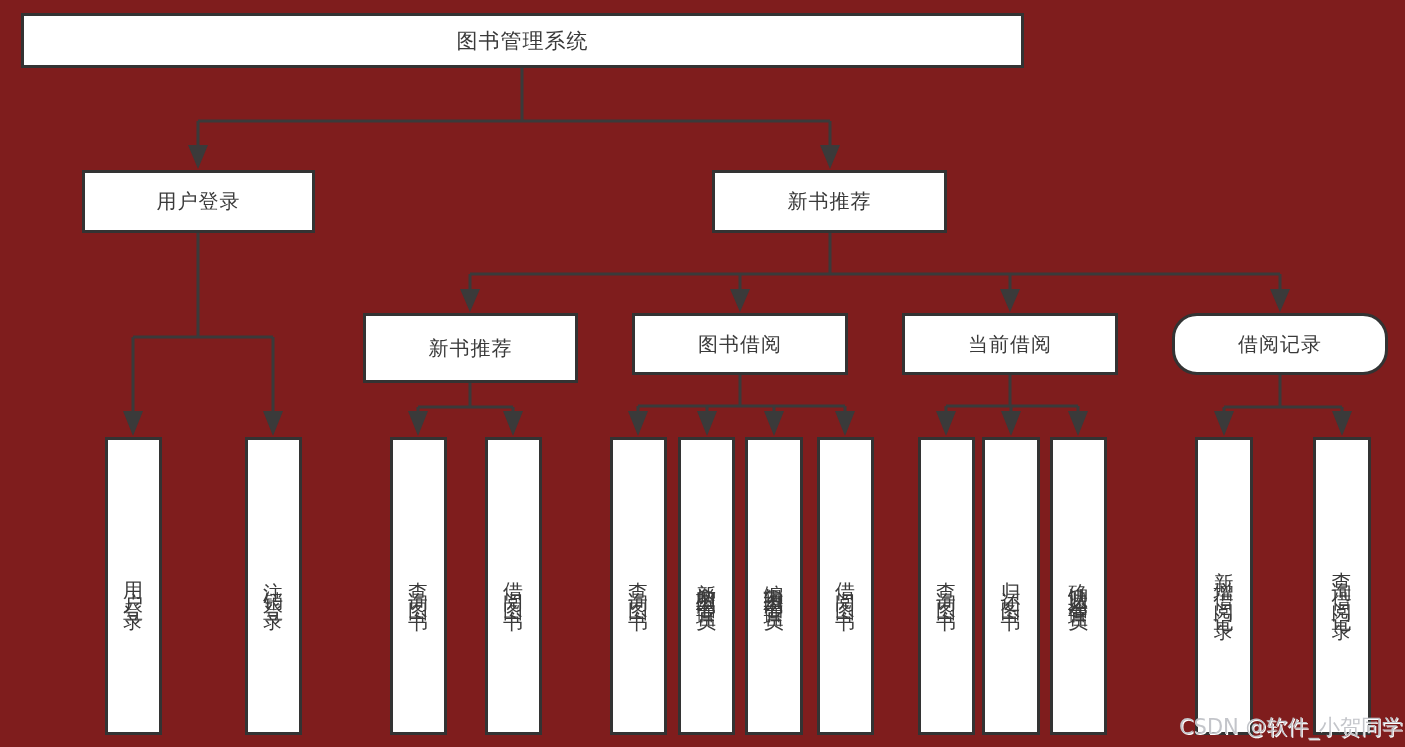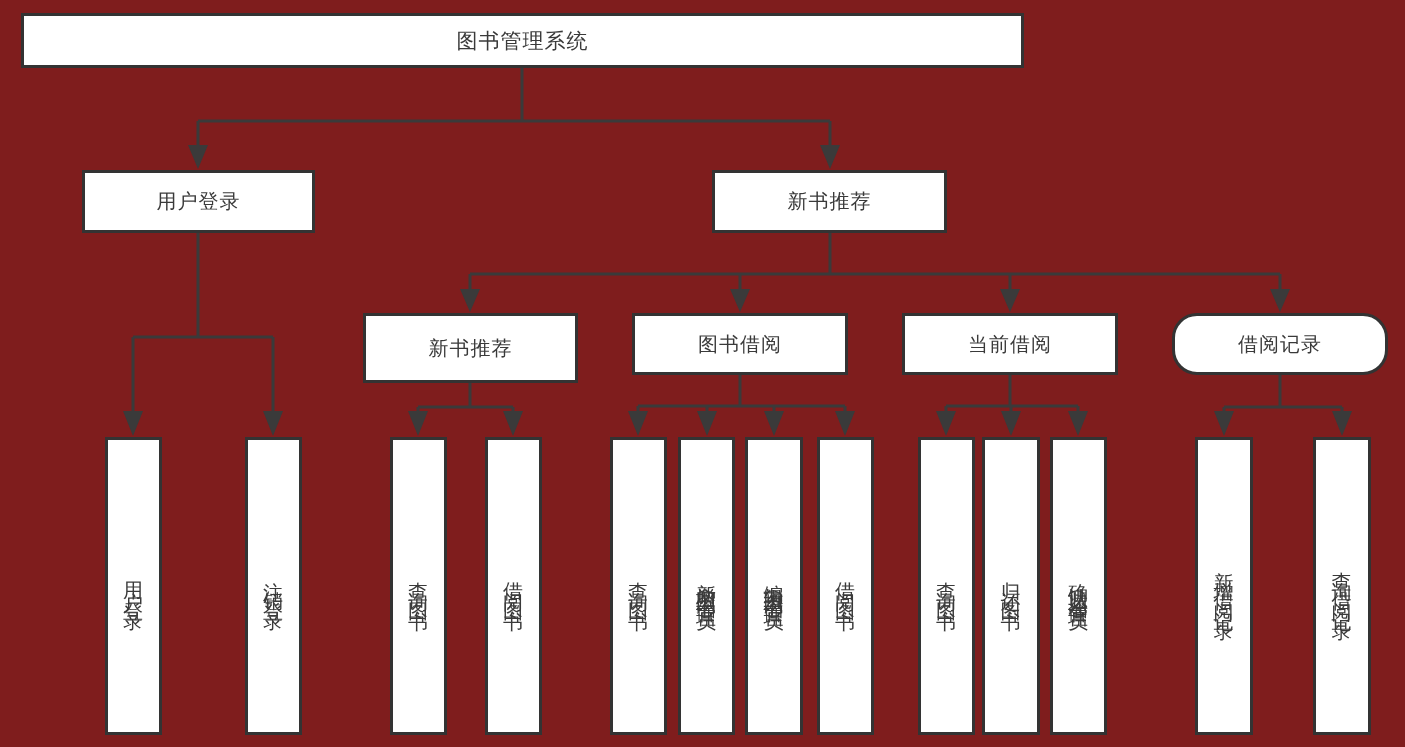--- a/index.html
+++ b/index.html
@@ -161,13 +161,14 @@
     <span>确认归还（管理员）</span>
   </div>
 
   <div class="box vbox" style="left:1195px;top:437px;width:58px;height:298px;">
     <span>新增借阅记录</span>
   </div>
   <div class="box vbox" style="left:1313px;top:437px;width:58px;height:298px;">
     <span>查询借阅记录</span>
   </div>
 
+  <div id="watermark">CSDN @软件_小贺同学</div>
 </div>
 
 </body></html>

